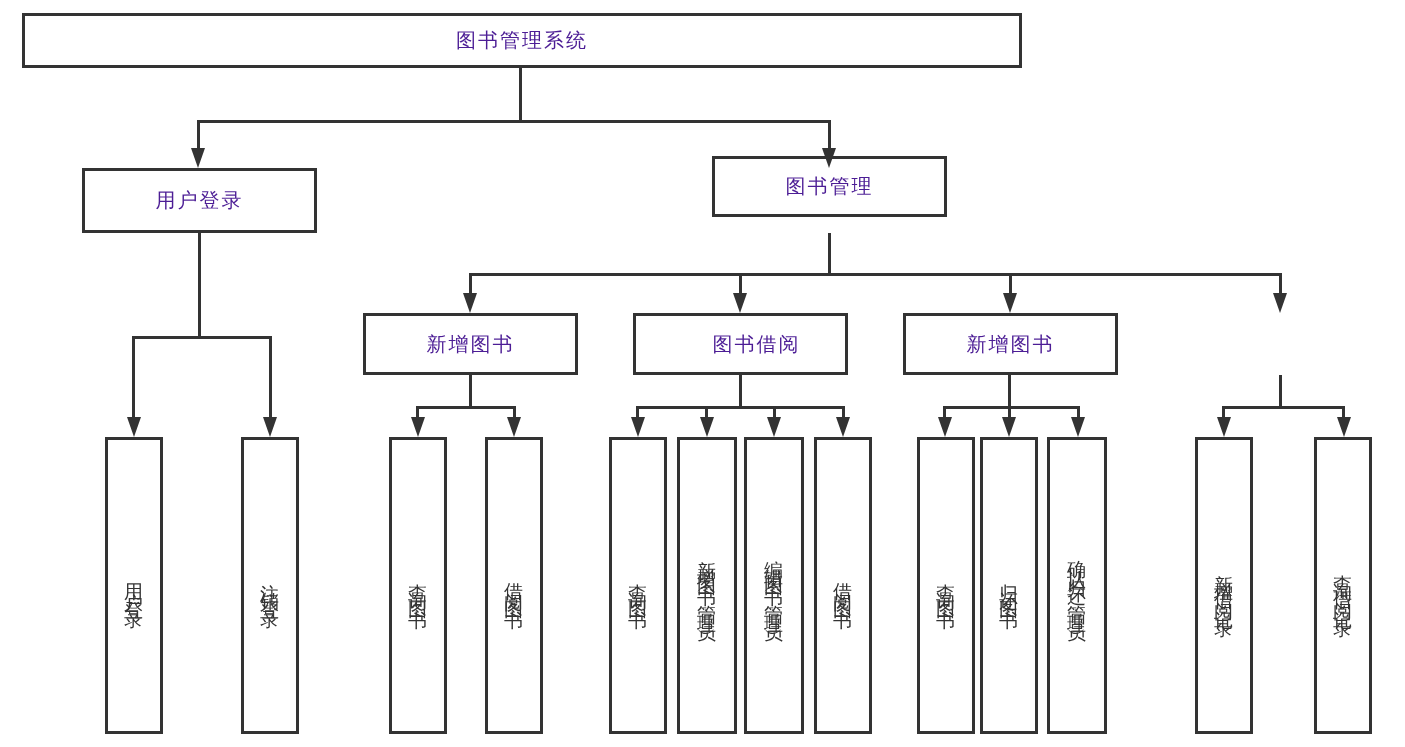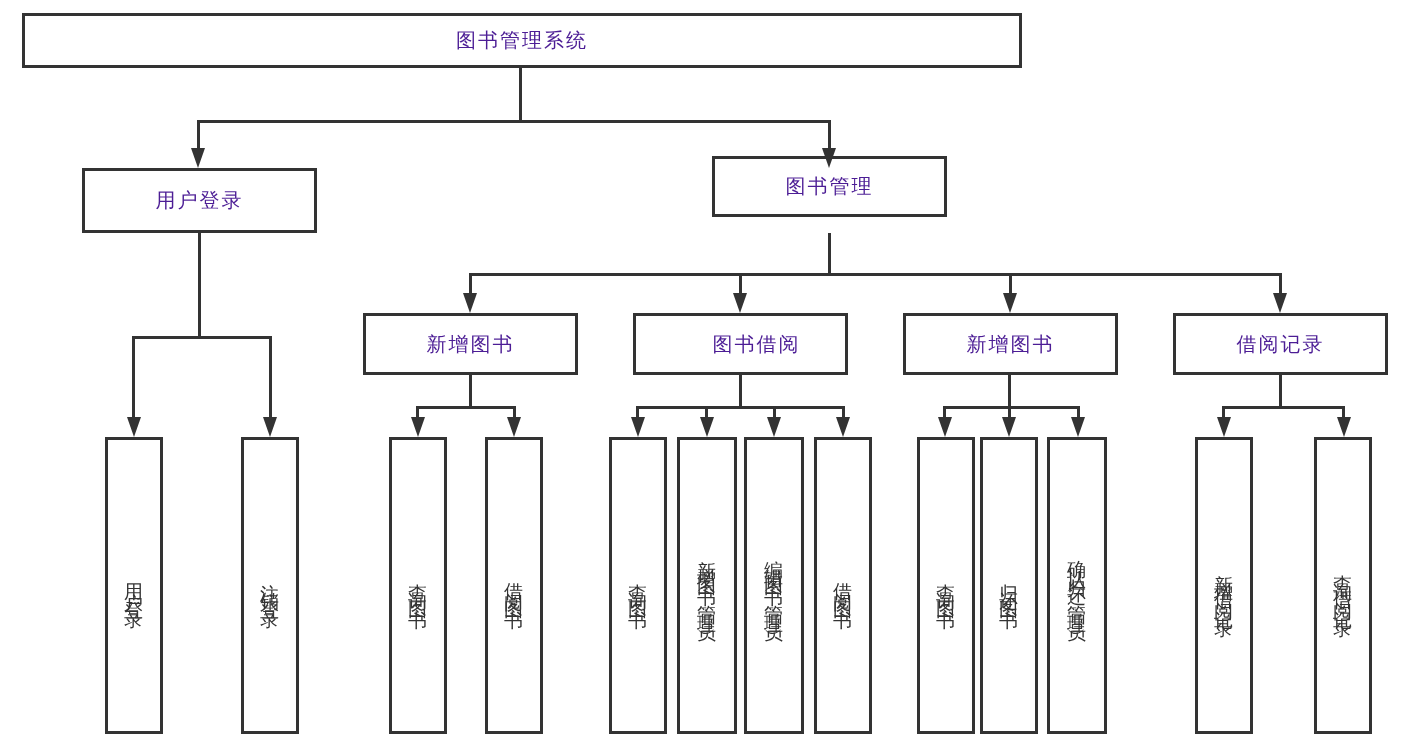--- a/index.html
+++ b/index.html
@@ -76,23 +76,20 @@
   </div>
 
   <div class="node h-node" style="left:363px; top:313px; width:215px; height:62px;">
     <span>新增图书</span>
   </div>
   <div class="node h-node" style="left:633px; top:313px; width:215px; height:62px;padding-left:32px;">
     <span>图书借阅</span>
   </div>
   <div class="node h-node" style="left:903px; top:313px; width:215px; height:62px;">
     <span>新增图书</span>
-  </div>
-  <div class="node h-node" style="left:1173px; top:313px; width:215px; height:62px;">
-    <span>借阅记录</span>
   </div>
 
   <div class="node v-node" style="left:105px; top:437px; width:58px; height:297px;">
     <span>用户登录</span>
   </div>
   <div class="node v-node" style="left:241px; top:437px; width:58px; height:297px;">
     <span>注销登录</span>
   </div>
 
   <div class="node v-node" style="left:389px; top:437px; width:58px; height:297px;">

